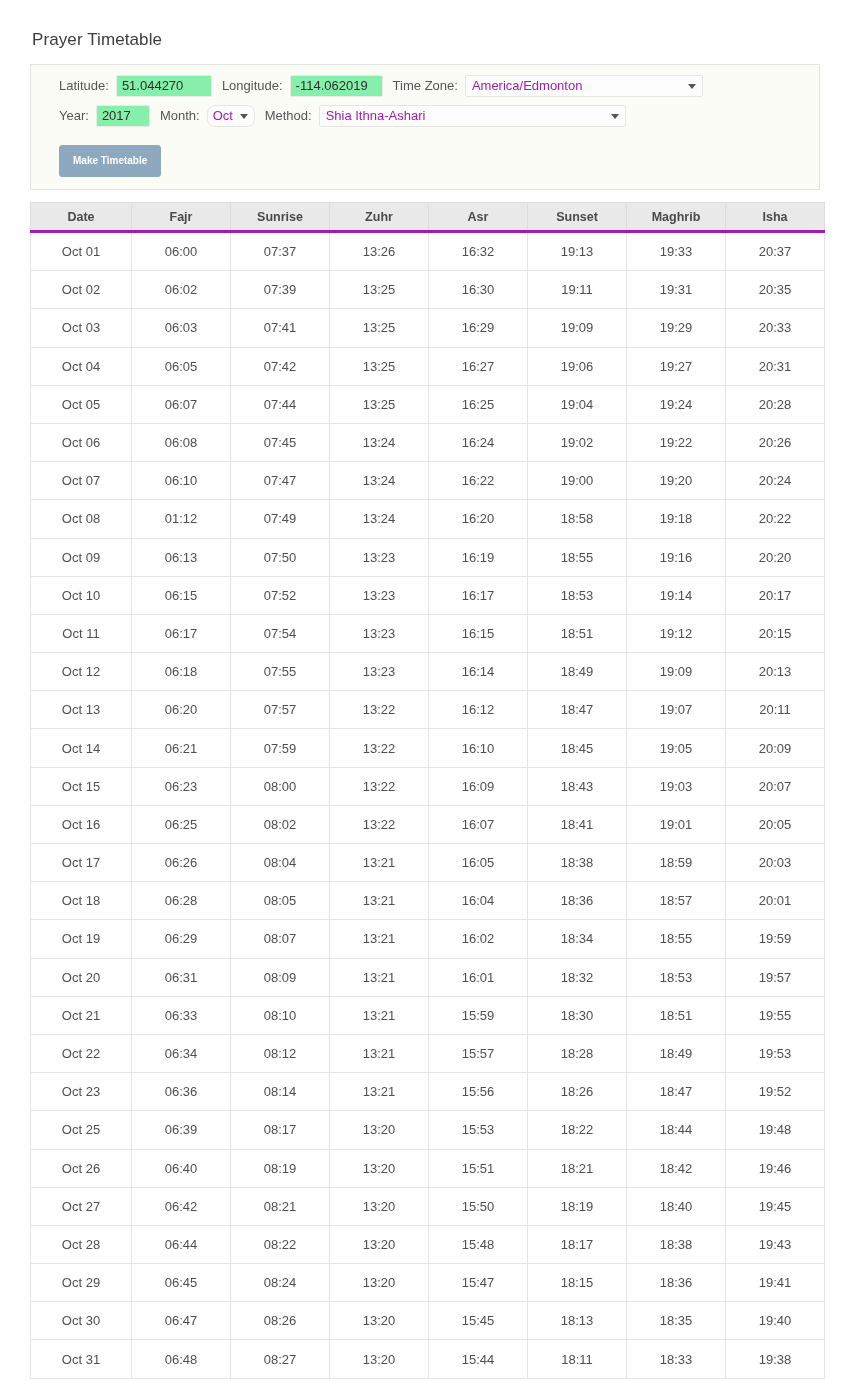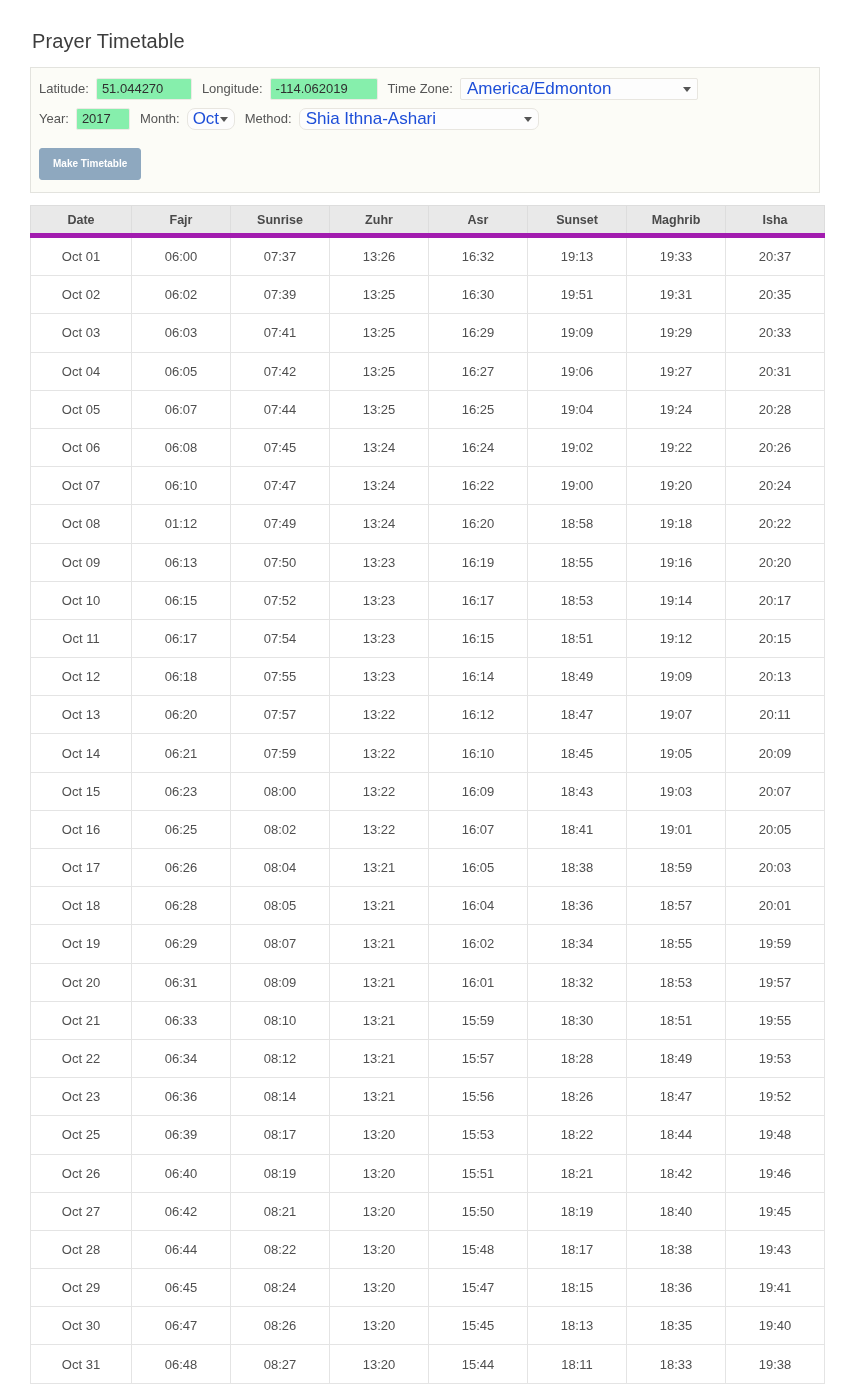--- a/index.html
+++ b/index.html
@@ -13,33 +13,33 @@
     font-family: "Liberation Sans", sans-serif;
     color: #333333;
     -webkit-font-smoothing: antialiased;
   }
   .page {
     width: 850px;
     box-sizing: border-box;
     padding: 0 30px;
   }
   .page-title {
-    font-size: 20px;
+    font-size: 17px;
     font-weight: 400;
     color: #3d3d3d;
     margin: 0;
     padding: 30px 0 14px 2px;
     letter-spacing: 0.1px;
   }
 
   
   .form-panel {
     border: 1px solid #e3e3de;
     background: #fcfcf7;
-    padding: 10px 12px 12px 8px;
+    padding: 10px 12px 12px 28px;
     box-sizing: border-box;
     width: 790px;
   }
   .form-row {
     display: flex;
     align-items: center;
     margin-bottom: 8px;
     white-space: nowrap;
   }
   .form-row:last-child { margin-bottom: 0; }
@@ -58,56 +58,56 @@
     background: #86efac;
     border: 1px solid #eceae4;
     border-radius: 2px;
     height: 22px;
     line-height: 22px;
     padding: 0 5px;
     box-sizing: border-box;
     outline: none;
   }
   .input-lat { width: 96px; }
-  .input-lon { width: 108px; }
+  .input-lon { width: 93px; }
   .input-year { width: 54px; }
 
   .select-box {
     position: relative;
     display: inline-block;
     height: 22px;
     background: #fdfdfd;
     border: 1px solid #e8e6e0;
     border-radius: 2px;
     box-sizing: border-box;
   }
   .select-box .sel-text {
     display: block;
-    font-size: 17px;
-    color: #1d4ed8;
+    font-size: 13px;
+    color: #a21caf;
     line-height: 20px;
     padding: 0 20px 0 6px;
     overflow: hidden;
     white-space: nowrap;
   }
   .select-box .caret {
     position: absolute;
     right: 6px;
     top: 50%;
     margin-top: -2px;
     width: 0;
     height: 0;
     border-left: 4px solid transparent;
     border-right: 4px solid transparent;
     border-top: 5px solid #555555;
   }
   .select-tz { width: 238px; }
   .select-month { width: 48px; border-radius: 8px; }
   .select-month .sel-text { padding: 0 16px 0 5px; }
-  .select-method { width: 240px; border-radius: 7px; }
+  .select-method { width: 307px; }
 
   .btn-primary {
     margin-top: 10px;
     display: inline-block;
     background: #8ea8bf;
     border: 1px solid #8ea8bf;
     border-radius: 3px;
     color: #ffffff;
     font-family: "Liberation Sans", sans-serif;
     font-size: 10px;
@@ -136,21 +136,21 @@
   }
   .timetable td {
     border: 1px solid #e4e4e4;
     border-top: 1px solid #ececec;
     font-size: 13px;
     color: #4f4f4f;
     text-align: center;
     height: 37.2px;
     padding: 0;
   }
-  .timetable tr:first-child td { border-top: 5px solid #a21caf; }
+  .timetable tr:first-child td { border-top: 3px solid #a21caf; }
   .col-date { width: 100px; margin-left: 16px; }
   .col-time { width: 98px; }
 </style>
 </head>
 <body>
 
 <div class="page">
 
   <h1 class="page-title">Prayer Timetable</h1>
 
@@ -212,21 +212,21 @@
           <td class="col-time">19:13</td>
           <td class="col-time">19:33</td>
           <td class="col-time">20:37</td>
         </tr>
         <tr>
           <td class="col-date">Oct 02</td>
           <td class="col-time">06:02</td>
           <td class="col-time">07:39</td>
           <td class="col-time">13:25</td>
           <td class="col-time">16:30</td>
-          <td class="col-time">19:51</td>
+          <td class="col-time">19:11</td>
           <td class="col-time">19:31</td>
           <td class="col-time">20:35</td>
         </tr>
         <tr>
           <td class="col-date">Oct 03</td>
           <td class="col-time">06:03</td>
           <td class="col-time">07:41</td>
           <td class="col-time">13:25</td>
           <td class="col-time">16:29</td>
           <td class="col-time">19:09</td>

